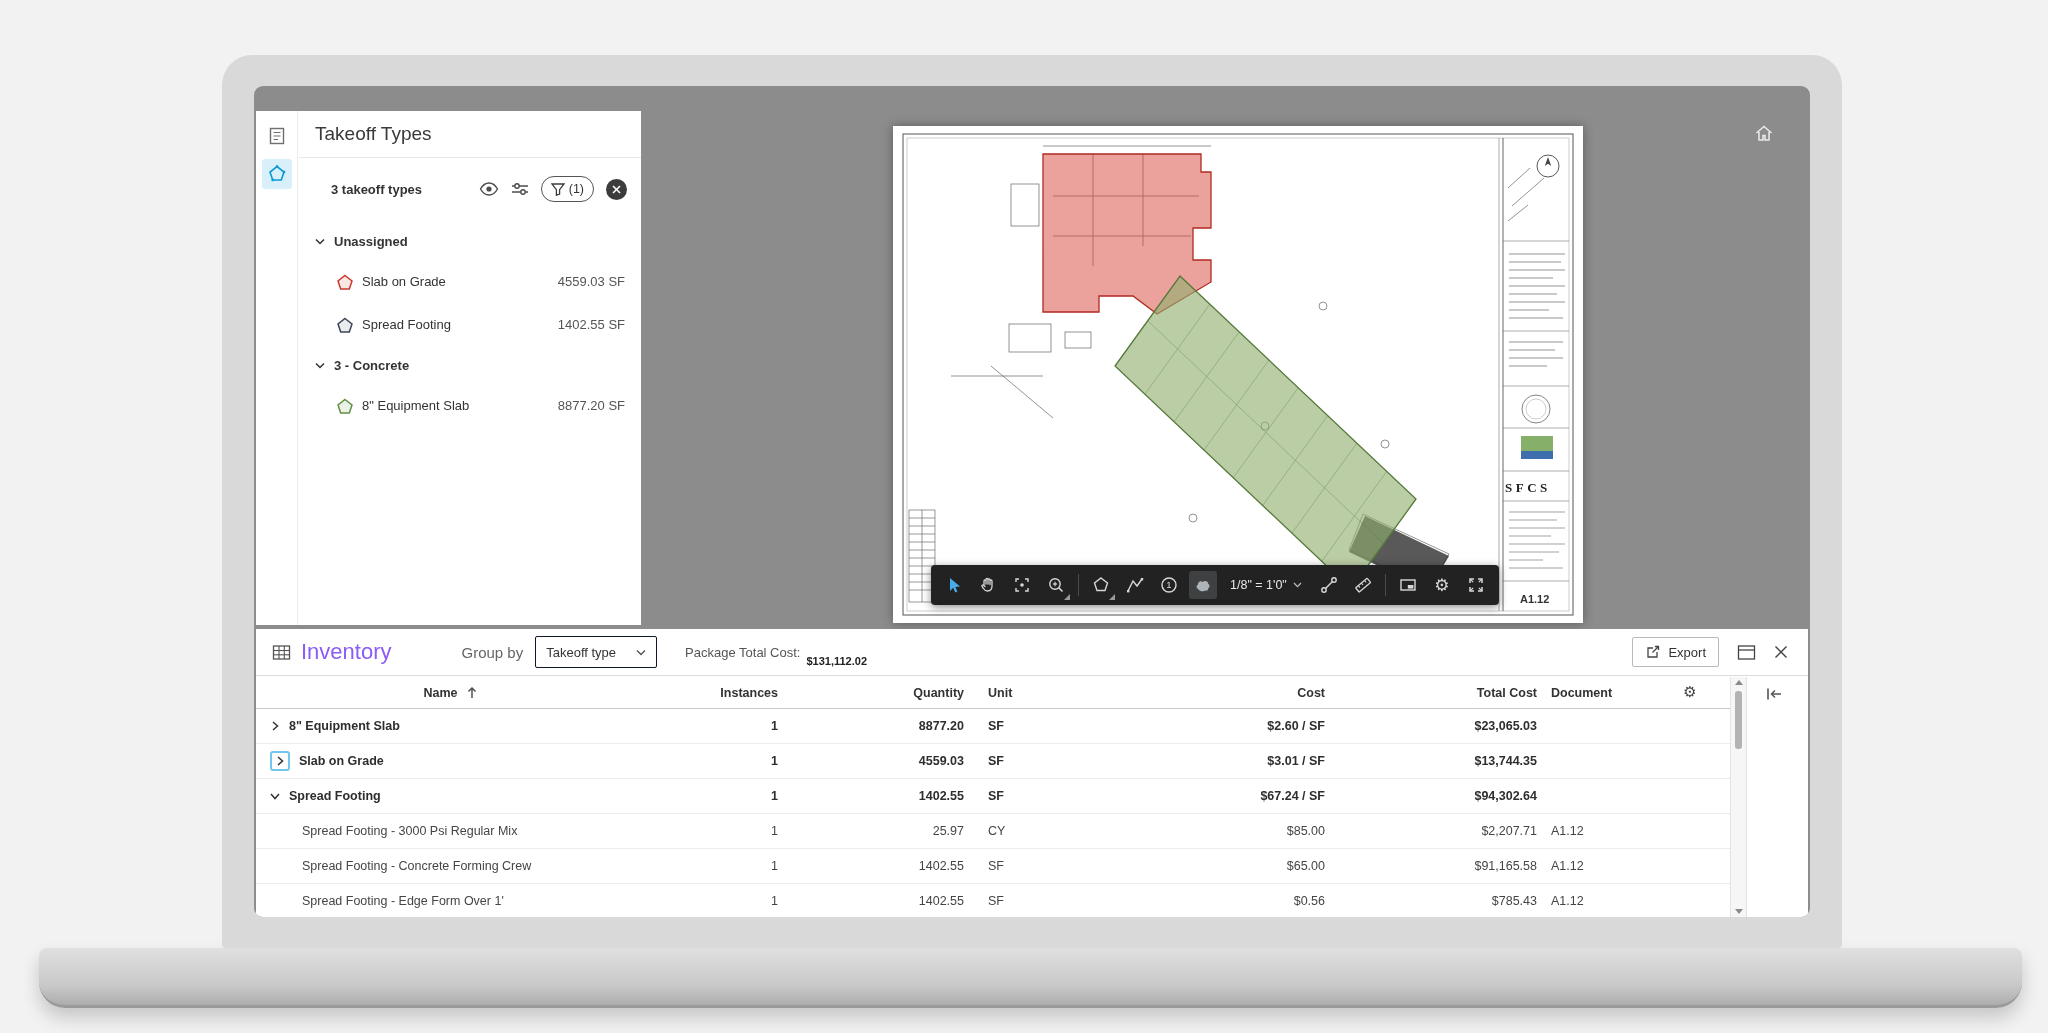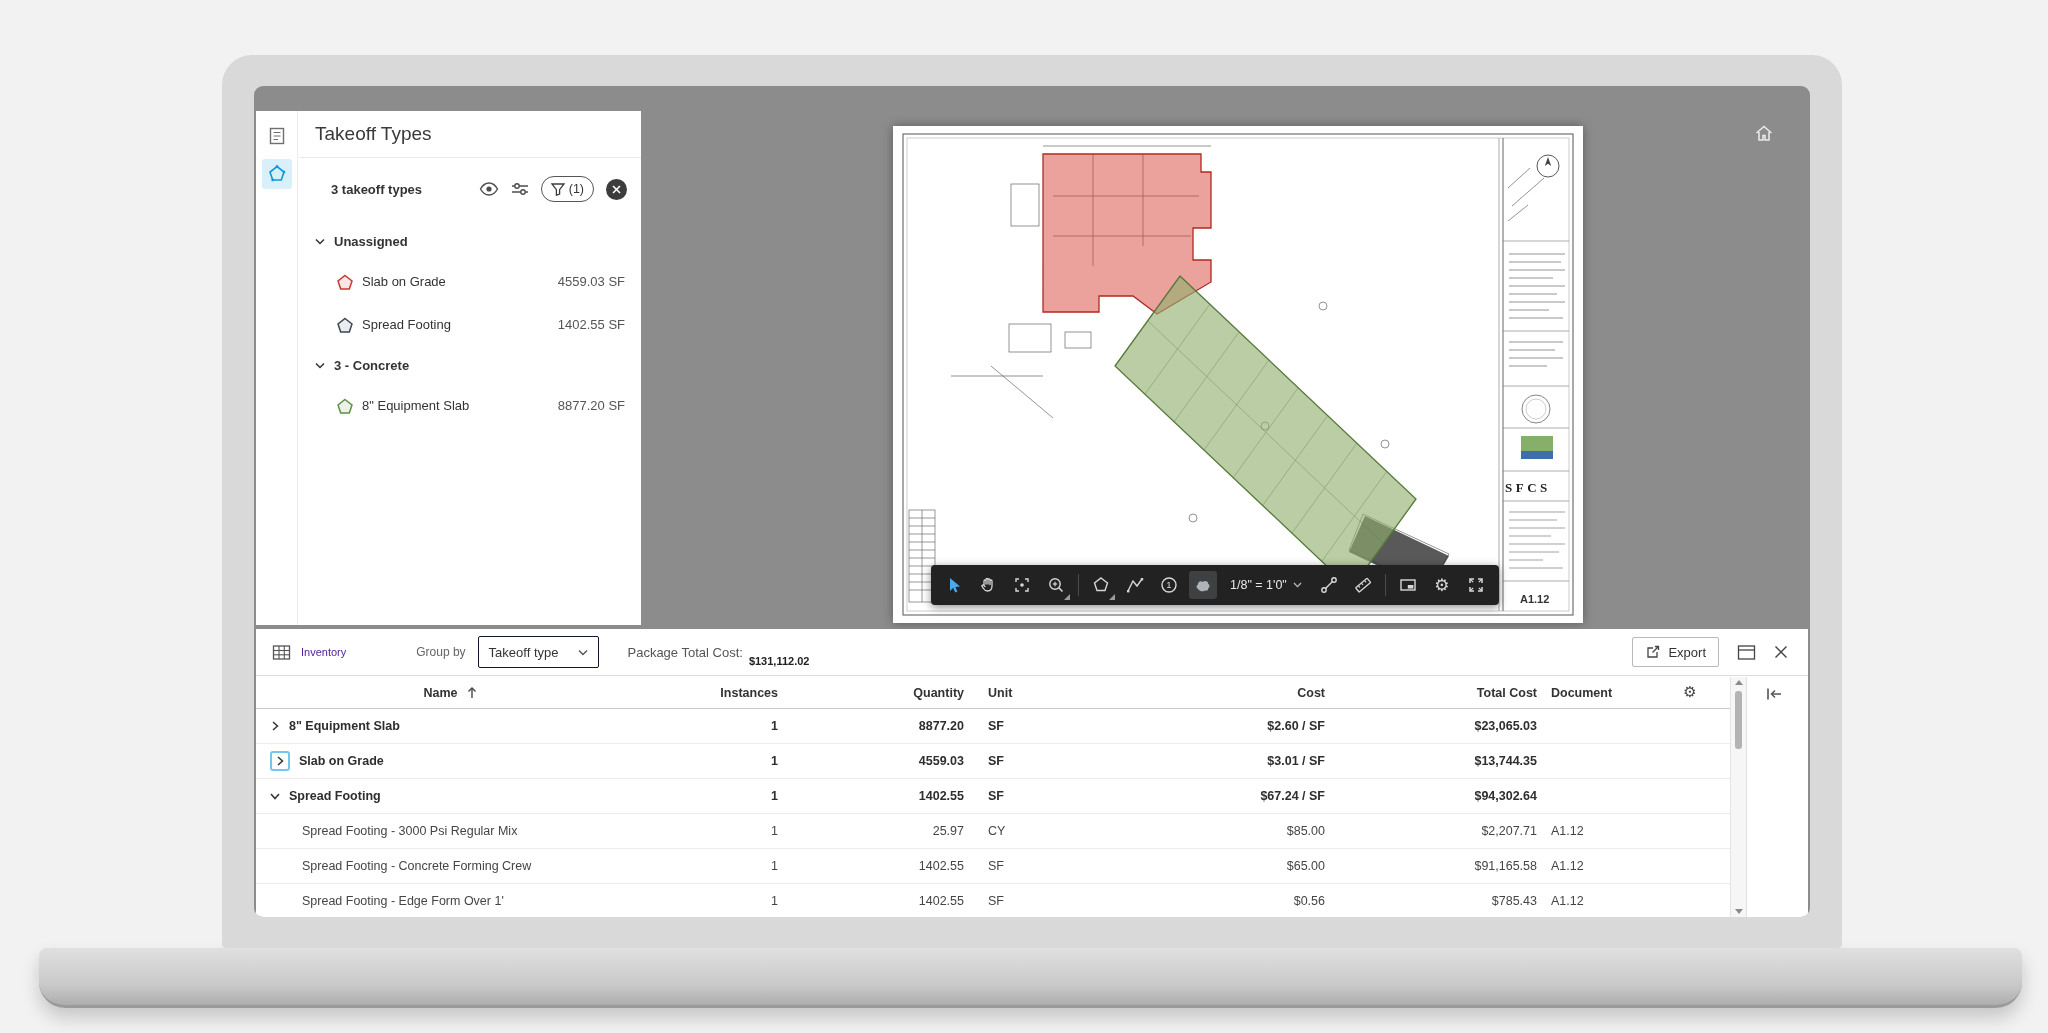--- a/index.html
+++ b/index.html
@@ -69,22 +69,22 @@
     align-items:center;justify-content:center;}
   .scale-ctrl{height:40px;border:none;background:transparent;display:flex;align-items:center;
     gap:6px;padding:0 10px;cursor:pointer;}
   .scale-ctrl span{font-size:12.5px;color:#e9e9e9;white-space:nowrap;}
   .gear-glyph{font-family:"DejaVu Sans",sans-serif;font-size:17px;color:#d7d7d7;line-height:1;}
 
   
   .inventory{position:absolute;left:2px;top:543px;width:1552px;height:288px;background:#fff;}
   .inv-head{display:flex;align-items:center;height:47px;border-bottom:1px solid #dcdcdc;
     padding:0 20px 0 16px;box-sizing:border-box;}
-  .inv-title{font-size:11px;color:#4c1d95;margin-left:10px;}
-  .groupby-label{margin-left:70px;font-size:12px;color:#666;}
+  .inv-title{font-size:22px;color:#8b5cf6;margin-left:10px;}
+  .groupby-label{margin-left:70px;font-size:15px;color:#666;}
   .dropdown{margin-left:12px;height:30px;border:1px solid #0f172a;border-radius:2px;
     background:#fff;display:flex;align-items:center;gap:20px;padding:0 10px;font-size:13px;
     color:#333;cursor:pointer;}
   .pkg-label{margin-left:28px;font-size:13px;color:#555;}
   .pkg-value{margin-left:6px;font-size:11px;font-weight:bold;color:#222;margin-top:17px;}
   .export-btn{margin-left:auto;height:30px;border:1px solid #b9b9b9;border-radius:2px;
     background:#fff;display:flex;align-items:center;gap:7px;padding:0 12px;font-size:13px;
     color:#333;font-family:inherit;cursor:pointer;}
   .head-ic{border:none;background:transparent;padding:0;margin-left:18px;display:flex;
     align-items:center;cursor:pointer;}

